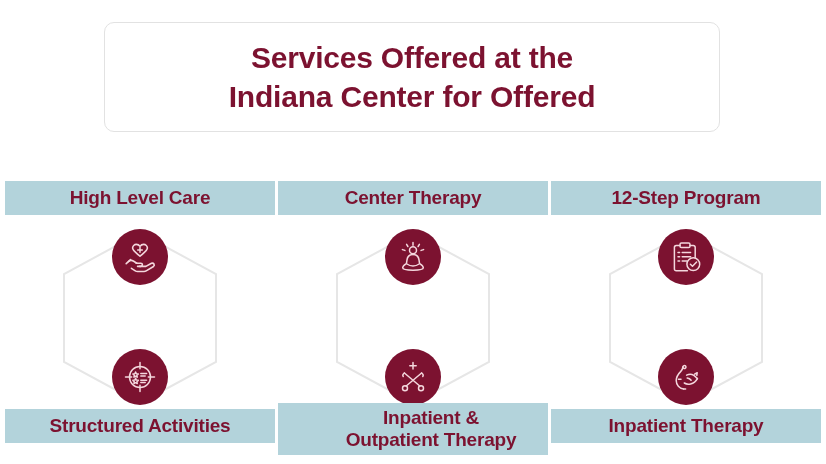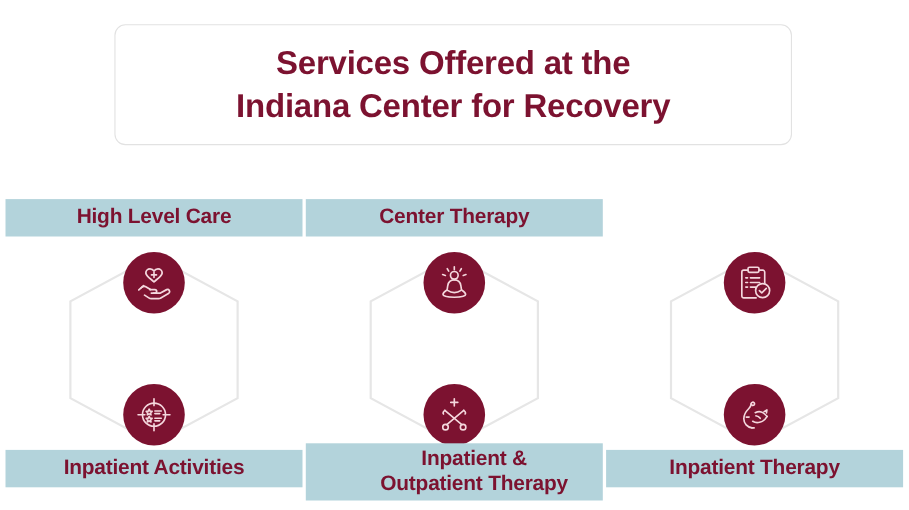--- a/index.html
+++ b/index.html
@@ -129,21 +129,21 @@
     display: block;
   }
 </style>
 </head>
 <body>
 
 <div class="infographic">
 
   <div class="title-card">
     <div class="title-line">Services Offered at the</div>
-    <div class="title-line">Indiana Center for Recovery</div>
+    <div class="title-line">Indiana Center for Offered</div>
   </div>
 
   <div class="columns">
 
     <div class="column col-1">
 
       <div class="bar bar-top">High Level Care</div>
 
       <div class="hexagon">
         <svg width="160" height="178" viewBox="0 0 160 178">
@@ -169,21 +169,21 @@
           <g fill="none" stroke="#f4d7dd" stroke-width="1.5" stroke-linecap="round" stroke-linejoin="round">
             <circle cx="18" cy="18" r="10.5"></circle>
             <path d="M18 3.5 v6.2 M18 26.3 v6.2 M3.5 18 h6.2 M26.3 18 h6.2"></path>
             <path d="M13.6 13.0 l0.8 1.7 1.9 0.25 -1.4 1.35 0.35 1.85 -1.65 -0.9 -1.65 0.9 0.35 -1.85 -1.4 -1.35 1.9 -0.25 Z"></path>
             <path d="M13.6 19.4 l0.8 1.7 1.9 0.25 -1.4 1.35 0.35 1.85 -1.65 -0.9 -1.65 0.9 0.35 -1.85 -1.4 -1.35 1.9 -0.25 Z"></path>
             <path d="M18.8 14.6 h5.8 M18.8 17.0 h4.4 M18.8 21.2 h5.8 M18.8 23.6 h4.4"></path>
           </g>
         </svg>
       </div>
 
-      <div class="bar bar-bottom">Inpatient Activities</div>
+      <div class="bar bar-bottom">Structured Activities</div>
     </div>
 
     <div class="column col-2">
 
       <div class="bar bar-top">Center Therapy</div>
 
       <div class="hexagon">
         <svg width="160" height="178" viewBox="0 0 160 178">
           <polygon points="80,4 156,45 156,133 80,174 4,133 4,45" fill="none" stroke="#e6e6e6" stroke-width="2"></polygon>
         </svg>
@@ -219,20 +219,21 @@
       <div class="bar bar-bottom two-line">
         <div>
           <div>Inpatient &amp;</div>
           <div>Outpatient Therapy</div>
         </div>
       </div>
     </div>
 
     <div class="column col-3">
 
+      <div class="bar bar-top">12-Step Program</div>
 
       <div class="hexagon">
         <svg width="160" height="178" viewBox="0 0 160 178">
           <polygon points="80,4 156,45 156,133 80,174 4,133 4,45" fill="none" stroke="#e6e6e6" stroke-width="2"></polygon>
         </svg>
       </div>
 
       <div class="icon-circle top">
         <svg width="36" height="36" viewBox="0 0 36 36">
           <g fill="none" stroke="#f4d7dd" stroke-width="1.5" stroke-linecap="round" stroke-linejoin="round">

